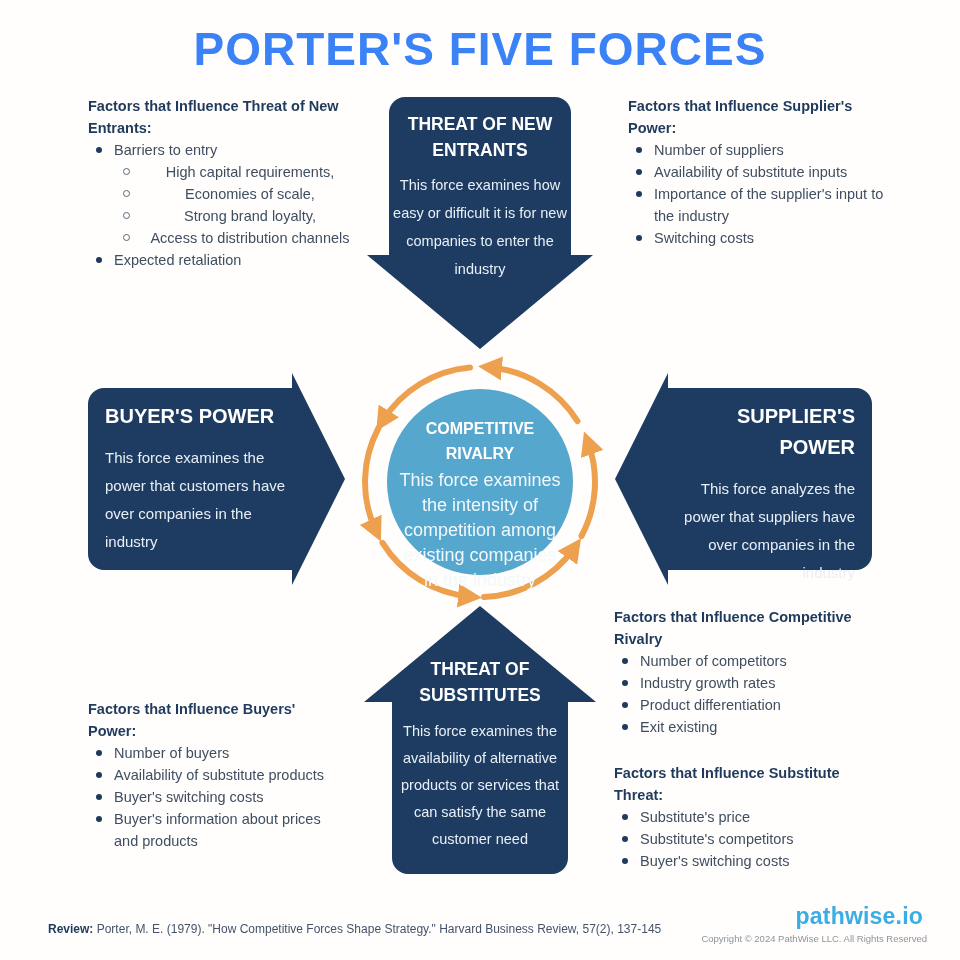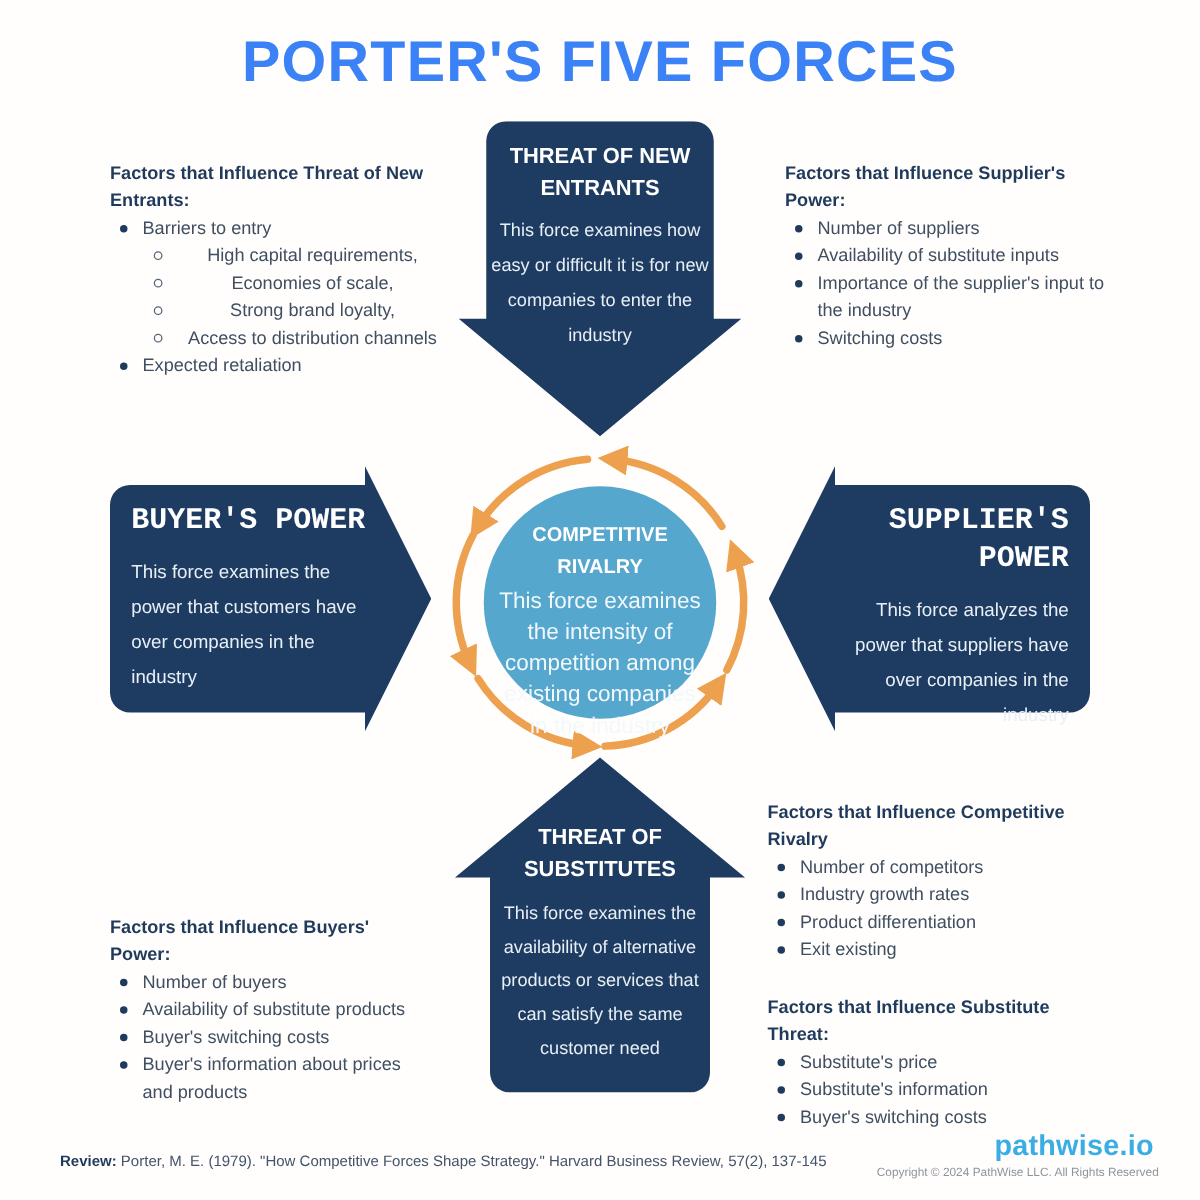--- a/index.html
+++ b/index.html
@@ -9,21 +9,21 @@
     font-family:"Liberation Sans", sans-serif;
     -webkit-font-smoothing:antialiased;
   }
   
   .page-title{
     position:absolute;top:22px;left:0;width:100%;
     text-align:center;font-size:46px;font-weight:800;
     letter-spacing:1px;color:#3b82f6;margin:0;
   }
   
-  .factors{position:absolute;margin-top:33px;}
+  .factors{position:absolute;}
   .f-heading{font-weight:bold;color:#1f3a5c;font-size:14.5px;line-height:22px;}
   ul.f-list{list-style:none;margin:0;padding:0;}
   ul.f-list>li{
     position:relative;padding-left:26px;
     font-size:14.5px;line-height:22px;color:#3f4e61;
   }
   ul.f-list>li::before{
     content:"";position:absolute;left:8px;top:8px;
     width:6px;height:6px;border-radius:50%;background:#1f3a5c;
   }
@@ -54,21 +54,21 @@
   .arrow-top .arrow-title{font-size:17.5px;line-height:26px;}
   .arrow-top .arrow-body{margin-top:8px;font-size:14.5px;line-height:28px;}
   .arrow-bottom{left:362px;top:600px;width:236px;height:274px;}
   .arrow-bottom .arrow-content{padding:56px 32px 0 32px;text-align:center;}
   .arrow-bottom .arrow-title{font-size:17.5px;line-height:26px;}
   .arrow-bottom .arrow-body{margin-top:10px;font-size:14.5px;line-height:27px;}
   .arrow-left{left:88px;top:373px;width:257px;height:212px;}
   .arrow-left .arrow-content{padding:28px 0 0 17px;width:196px;text-align:left;}
   .arrow-right{left:615px;top:373px;width:257px;height:212px;}
   .arrow-right .arrow-content{padding:28px 17px 0 0;width:196px;margin-left:44px;text-align:right;}
-  .arrow-left .arrow-title,.arrow-right .arrow-title{font-size:24px;line-height:31px;font-family:Liberation Mono, monospace;}
+  .arrow-left .arrow-title,.arrow-right .arrow-title{font-size:20px;line-height:31px;}
   .arrow-left .arrow-body,.arrow-right .arrow-body{margin-top:12px;font-size:15px;line-height:28px;}
   
   .center-circle{
     position:absolute;left:387px;top:389px;width:186px;height:186px;
     border-radius:50%;background:#55a7ce;text-align:center;
   }
   .circle-title{margin-top:27px;font-weight:bold;color:#ffffff;font-size:16px;line-height:25px;padding:0 24px;}
   .circle-body{margin-top:2px;color:#f2f8fb;font-size:18px;line-height:25px;padding:0 8px;}
   
   .rot{position:absolute;left:340px;top:342px;width:280px;height:280px;}
@@ -135,21 +135,21 @@
       <li>Industry growth rates</li>
       <li>Product differentiation</li>
       <li>Exit existing</li>
     </ul>
   </section>
 
   <section class="factors pos-br">
     <div class="f-heading">Factors that Influence Substitute Threat:</div>
     <ul class="f-list">
       <li>Substitute's price</li>
-      <li>Substitute's information</li>
+      <li>Substitute's competitors</li>
       <li>Buyer's switching costs</li>
     </ul>
   </section>
 
   <div class="arrow arrow-top">
     <svg width="230" height="256" viewBox="0 0 230 256">
       <path class="navy" d="M 40 0 H 190 A 16 16 0 0 1 206 16 V 158 H 228 L 115 252 L 2 158 H 24 V 16 A 16 16 0 0 1 40 0 Z"></path>
     </svg>
     <div class="arrow-content">
       <div class="arrow-title">THREAT OF NEW ENTRANTS</div>

